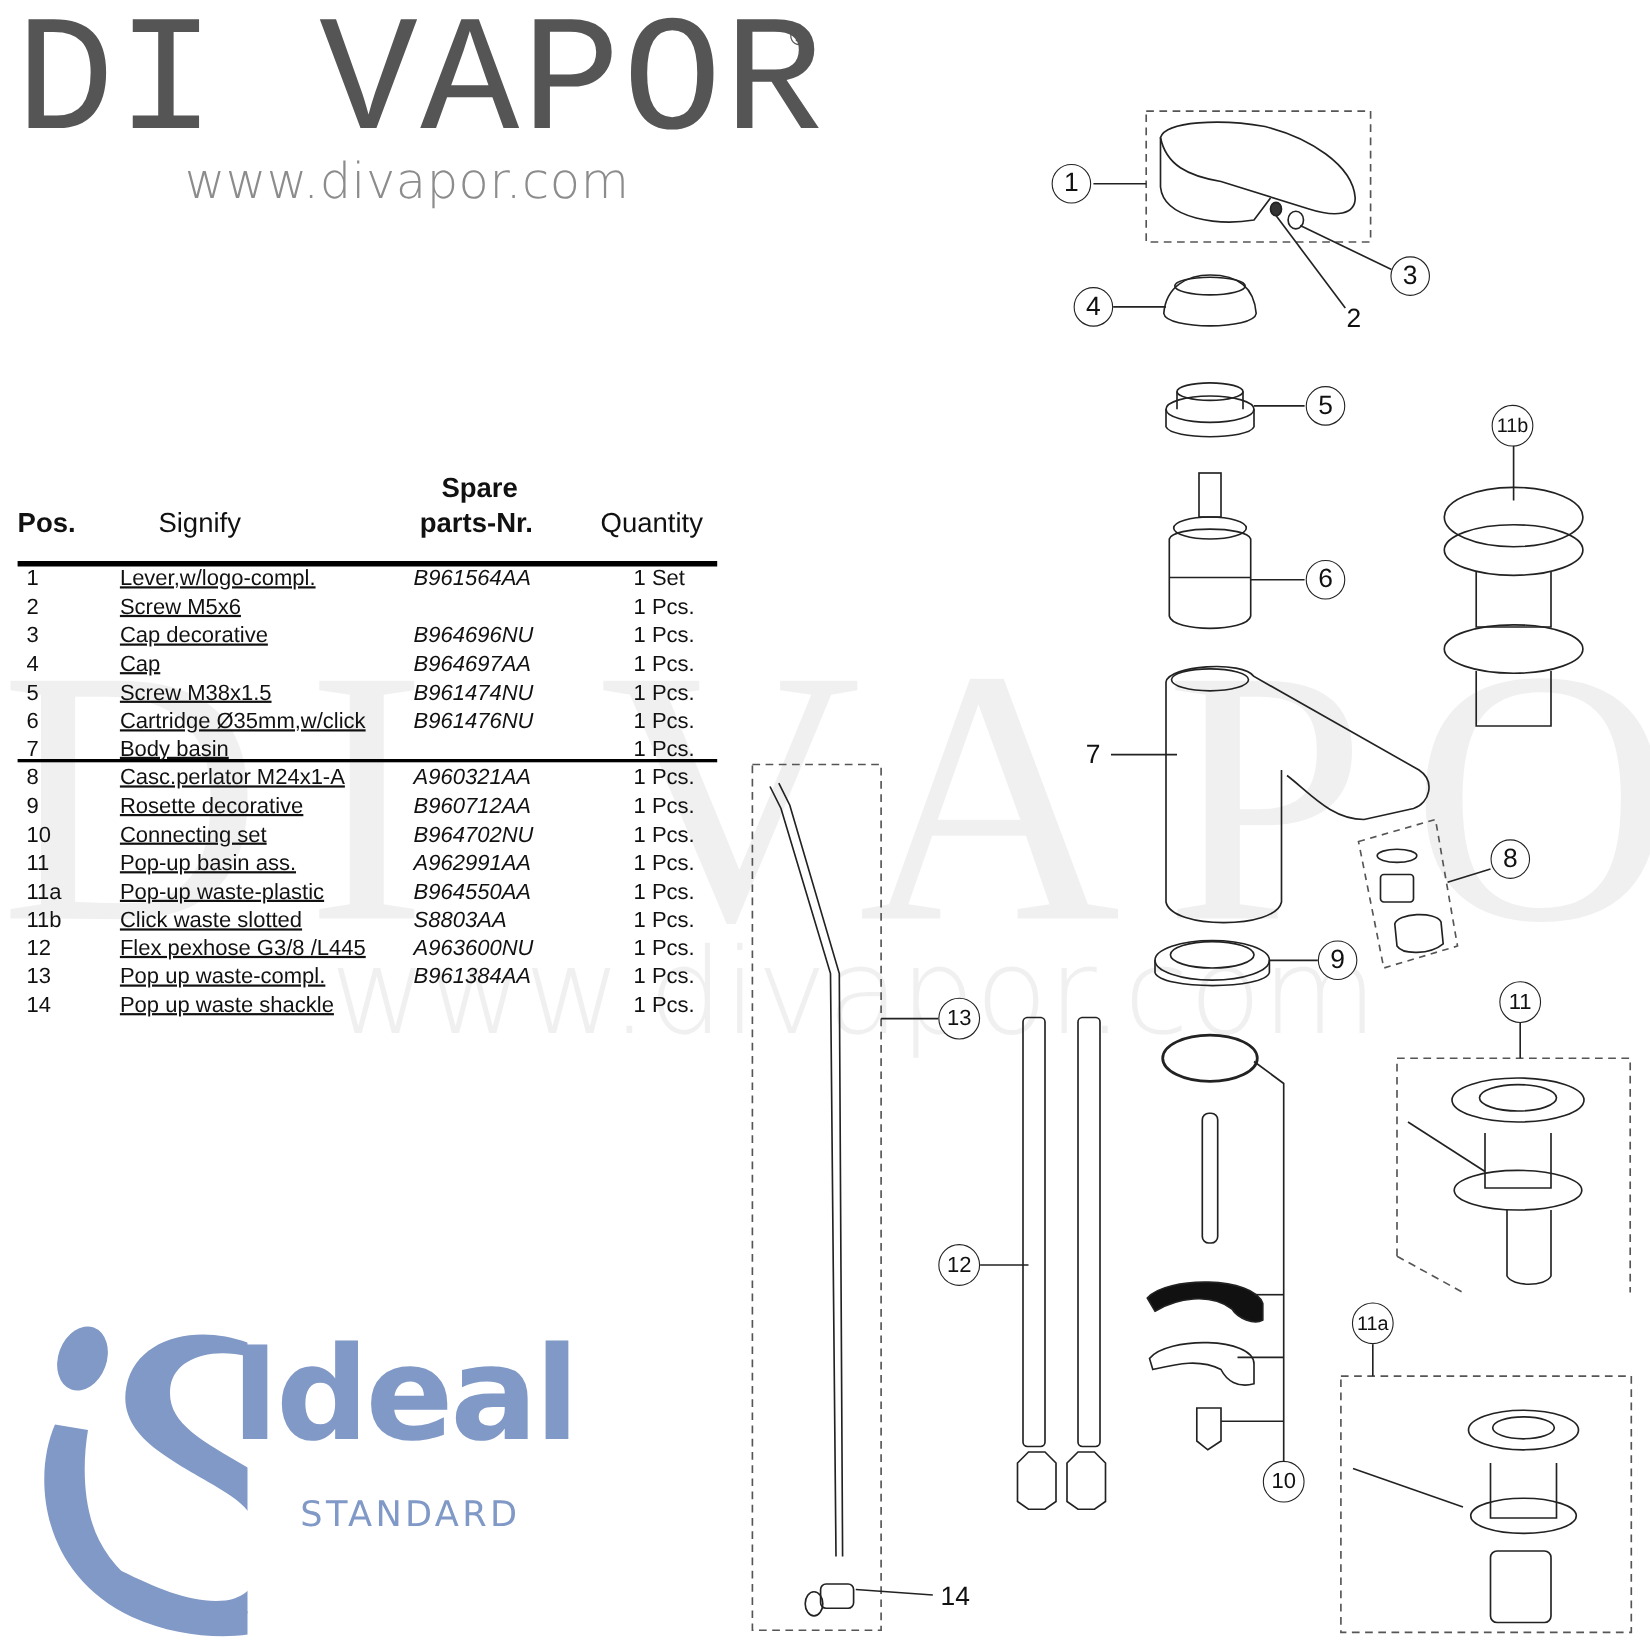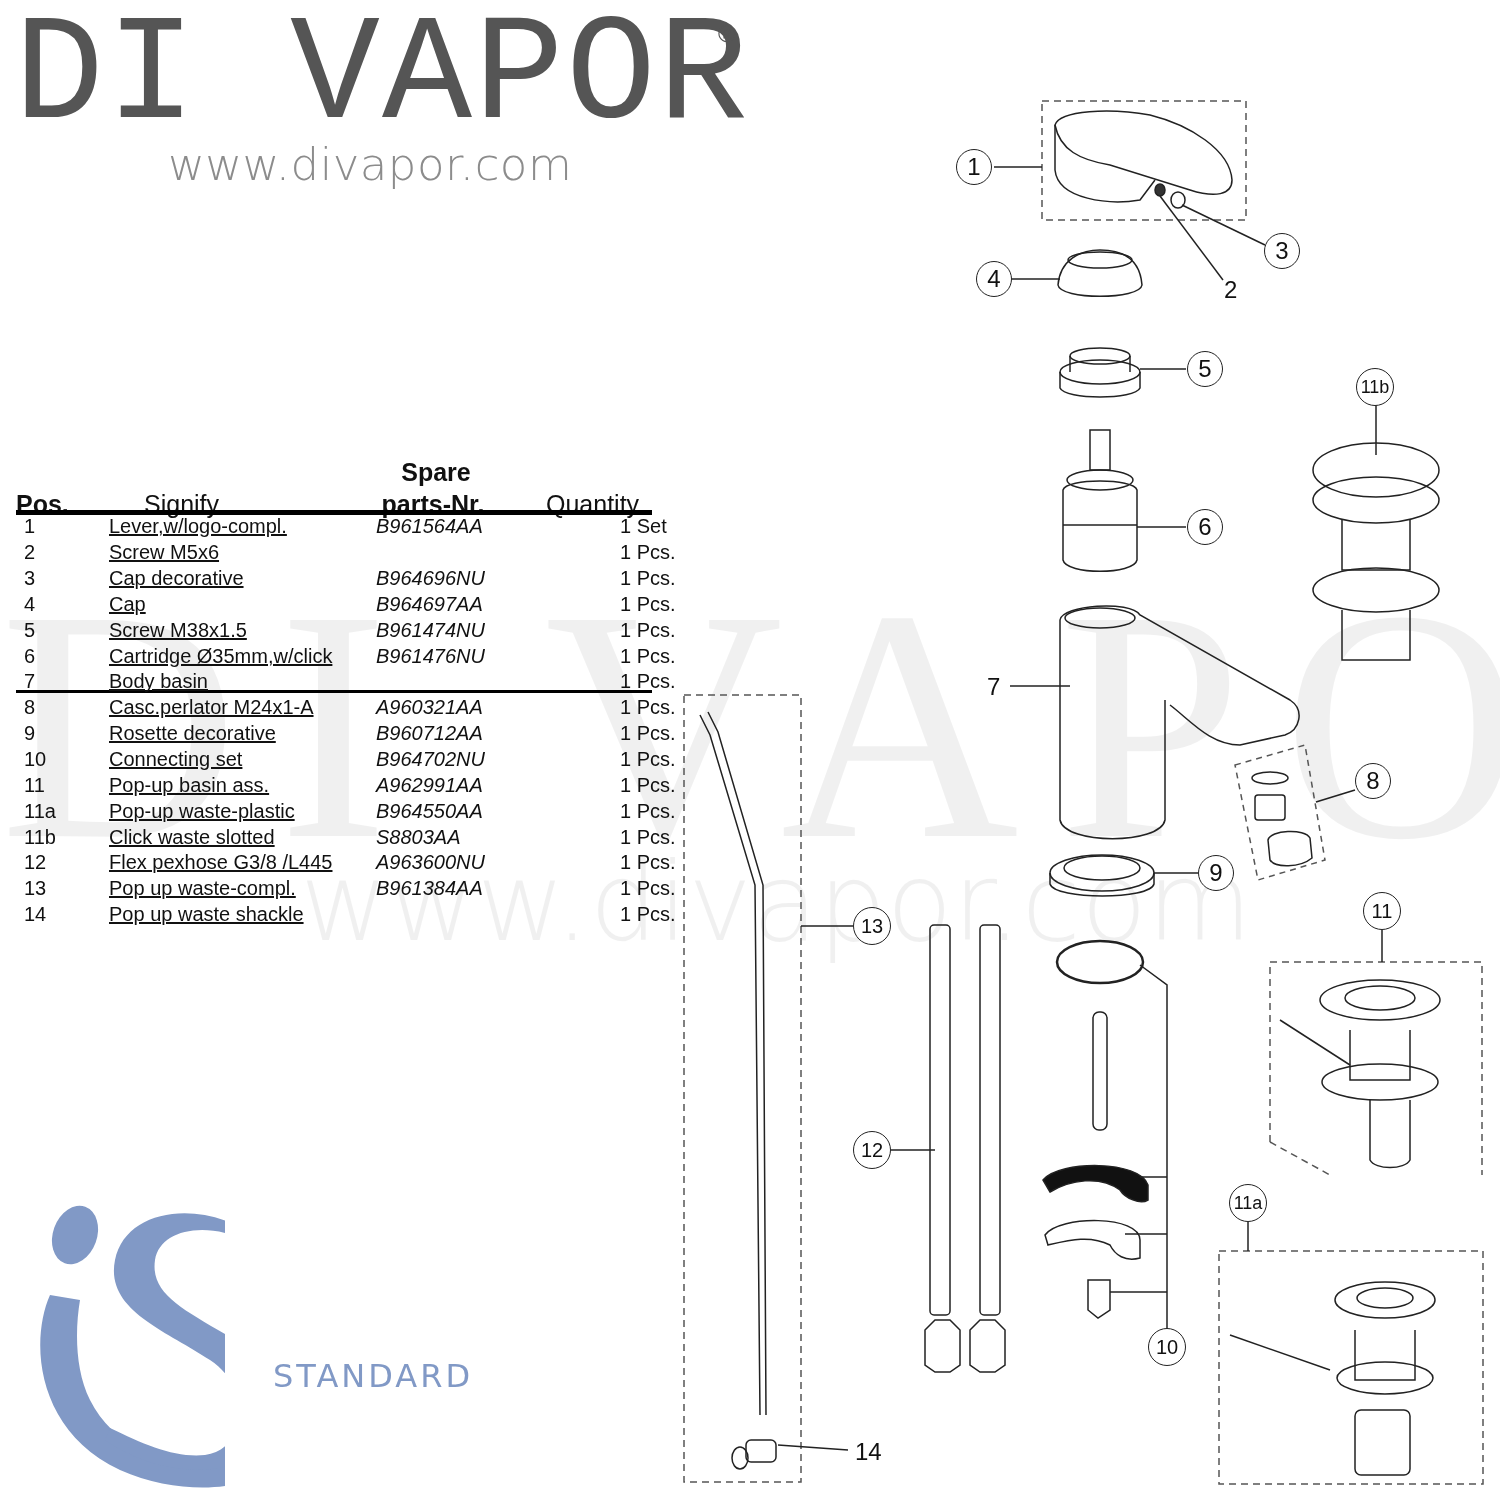--- a/index.html
+++ b/index.html
@@ -6,29 +6,29 @@
   body { width:1500px; height:1500px; position:relative; overflow:hidden; font-family:"Liberation Sans", sans-serif; color:#111; }
 
   
   .wm-big { position:absolute; left:0; top:560px; width:1500px; font-family:"Liberation Serif", serif; font-size:330px; letter-spacing:40px; color:#000; opacity:0.055; white-space:nowrap; line-height:1; }
   .wm-url { position:absolute; left:300px; top:840px; font-family:"DejaVu Sans", sans-serif; font-size:108px; color:#000; opacity:0.055; white-space:nowrap; font-weight:200; }
 
   
   .brand-title { position:absolute; left:14px; top:2px; font-family:Liberation Mono, monospace; font-size:150px; line-height:150px; color:#555555; letter-spacing:2px; white-space:nowrap; }
   .brand-reg { position:absolute; left:718px; top:20px; font-size:24px; color:#555; }
   .brand-url { position:absolute; left:168px; top:138px; font-family:"DejaVu Sans", sans-serif; font-size:45px; color:#8c8c8c; font-weight:300; letter-spacing:0.5px; }
-  .th { position:absolute; font-size:25px; color:#111;margin-top:28px; }
+  .th { position:absolute; font-size:25px; color:#111; }
   .th.bold { font-weight:bold; text-align:center; }
   .rule-thick { position:absolute; left:16px; top:510px; width:636px; height:5px; background:#000; }
   .rule-mid { position:absolute; left:16px; top:690px; width:636px; height:3px; background:#000; }
   .row { position:absolute; left:0; width:660px; height:26px; font-size:20px; line-height:26px; white-space:nowrap; }
   .c-pos { position:absolute; left:24px; }
   .c-sig { position:absolute; left:109px;text-decoration:underline; }
   .c-nr  { position:absolute; left:376px;font-style:italic; }
-  .c-qty { position:absolute; left:576px;margin-left:44px; }
+  .c-qty { position:absolute; left:576px; }
 
   
   .logo-wrap { position:absolute; left:25px; top:1200px; width:450px; height:300px; }
   .logo-ideal { position:absolute; left:185px; top:8px; font-family:"DejaVu Sans", sans-serif; font-size:118px; color:#8199c6; font-weight:bold; letter-spacing:-3px; line-height:1; }
   .logo-standard { position:absolute; left:248px; top:157px; font-family:"DejaVu Sans", sans-serif; font-size:32px; color:#8199c6; letter-spacing:3px; }
 
   
   .callout { position:absolute; width:36px; height:36px; border:1.5px solid #222; border-radius:50%; background:#fff; display:flex; align-items:center; justify-content:center; font-size:24px; color:#111; box-sizing:border-box; }
   .callout.sm { width:38px; height:38px; font-size:20px; }
   .plain-label { position:absolute; font-size:24px; color:#111; }
@@ -150,20 +150,21 @@
       <span class="c-qty">1 Pcs.</span>
     </div>
 </div>
 
 <div class="logo-wrap">
   <svg width="200" height="300" viewBox="0 0 200 300" style="position:absolute;left:0;top:0;">
     <ellipse cx="50" cy="35" rx="22" ry="30" fill="#8199c6" transform="rotate(20 50 35)"></ellipse>
     <path d="M25 95 C5 140, 10 230, 95 270 C150 295, 215 290, 230 275 L228 260 C170 275, 95 260, 65 200 C50 170, 50 130, 55 100 Z" fill="#8199c6"></path>
     <path d="M220 30 C170 0, 100 10, 90 60 C80 110, 140 130, 185 160 C230 190, 220 250, 180 255 C150 258, 120 245, 85 228 L80 240 C130 275, 200 280, 235 250 C265 220, 255 170, 210 140 C160 110, 125 95, 130 60 C135 30, 180 20, 225 42 Z" fill="#8199c6"></path>
   </svg>
+  <div class="logo-ideal">Ideal</div>
   <div class="logo-standard">STANDARD</div>
 </div>
 
 <svg class="diagram" width="1500" height="1500" viewBox="0 0 1500 1500">
   <g fill="none" stroke="#222" stroke-width="1.5">
 
     <rect x="1042" y="101" width="204" height="119" stroke-dasharray="7 5" stroke="#555"></rect>
     <path d="M1055 125 C1060 110, 1110 108, 1150 115 C1190 125, 1230 150, 1232 180 C1232 195, 1215 198, 1190 190 L1110 165 C1080 160, 1060 150, 1055 125 Z"></path>
     <path d="M1055 125 L1055 170 C1058 200, 1110 205, 1140 200 L1155 180"></path>
     <ellipse cx="1160" cy="190" rx="5" ry="6" fill="#333"></ellipse>

